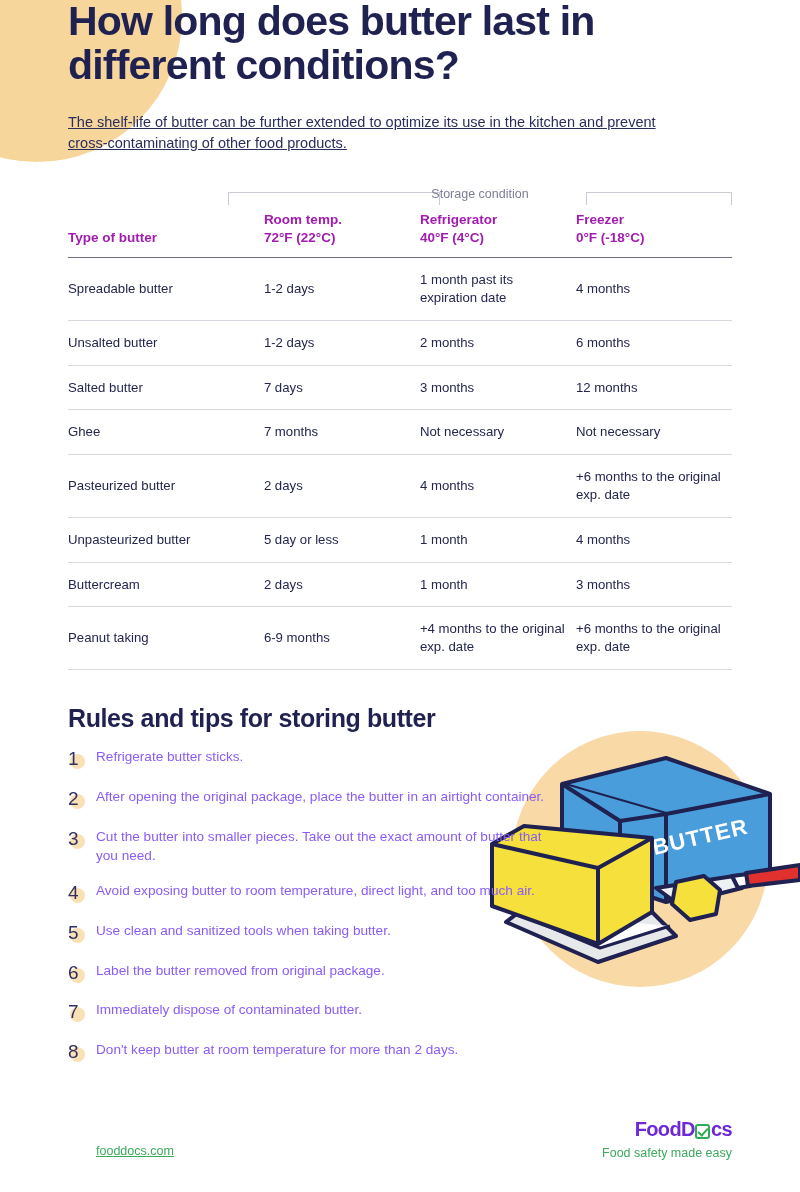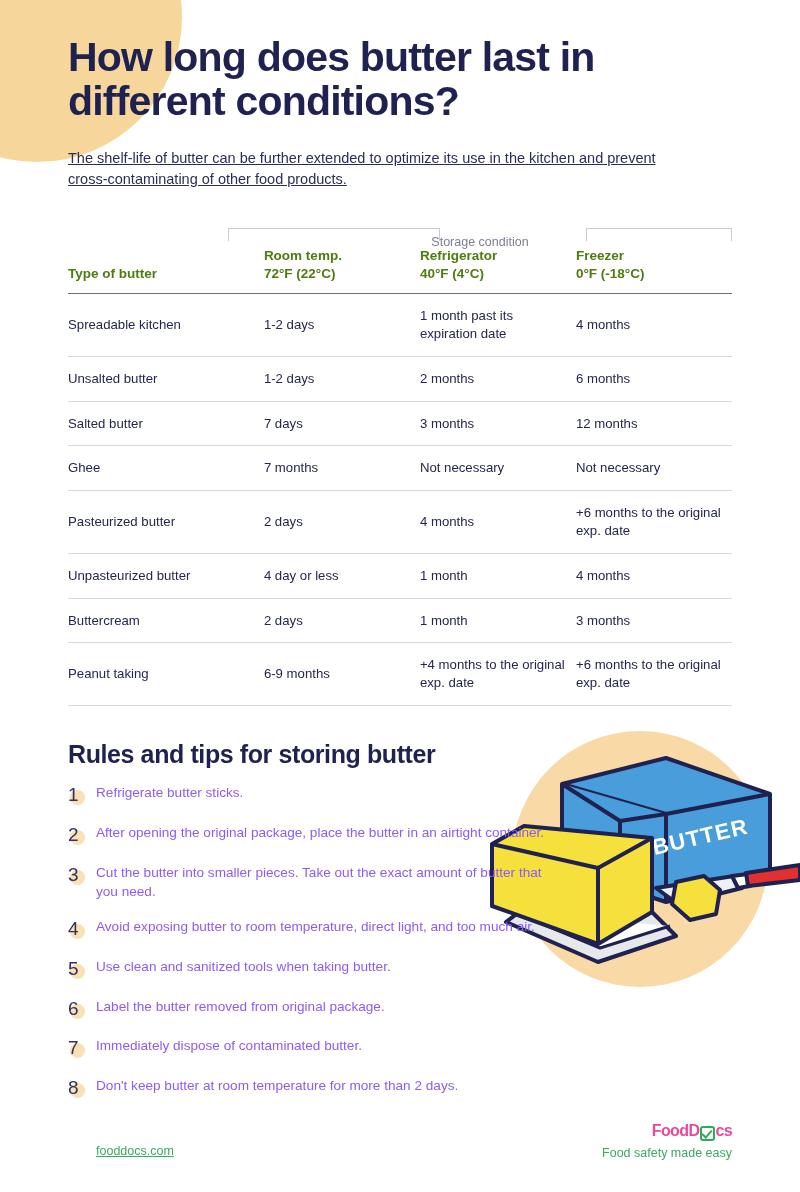--- a/index.html
+++ b/index.html
@@ -26,21 +26,21 @@
     z-index: 0;
   }
 
   .page {
     position: relative;
     z-index: 2;
     padding: 0 68px;
   }
 
   
-  .header { padding-top: 36px; }
+  .header { }
 
   .title {
     font-size: 41px;
     line-height: 1.07;
     font-weight: 700;
     letter-spacing: -0.8px;
     color: #1f2151;
     max-width: 670px;
   }
 
@@ -67,39 +67,39 @@
     bottom: 0;
     height: 13px;
     border: 1px solid #c9cad6;
     border-bottom: none;
   }
   .storage-bracket .bar-left  { left: 0;  right: 58%; }
   .storage-bracket .bar-right { left: 71%; right: 0; }
   .storage-bracket .bracket-label {
     position: absolute;
     left: 0; right: 0;
-    top: 16px;
+    top: 4px;
     text-align: center;
     font-size: 12.5px;
     color: #7b7d95;
     background: transparent;
   }
 
   table {
     width: 100%;
     border-collapse: collapse;
     table-layout: fixed;
   }
 
   thead th {
     text-align: left;
     vertical-align: bottom;
     font-size: 13.5px;
     font-weight: 700;
-    color: #4d7c0f;
+    color: #a21caf;
     line-height: 1.35;
     padding: 6px 6px 10px 0;
   }
   thead tr { border-bottom: 1.6px solid #6d6f86; }
 
   col.c-type { width: 29.5%; }
   col.c-room { width: 23.5%; }
   col.c-fridge { width: 23.5%; }
   col.c-freezer { width: 23.5%; }
 
@@ -181,23 +181,23 @@
     font-size: 12.5px;
     color: #3aaa5c;
     padding-bottom: 2px;
     margin-left: 28px;
   }
   .brand { text-align: right; }
   .brand-logo {
     display: flex;
     align-items: center;
     justify-content: flex-end;
-    font-size: 16px;
+    font-size: 20px;
     font-weight: 700;
-    color: #ec4899;
+    color: #6d28d9;
     letter-spacing: -0.6px;
     line-height: 1;
   }
   .logo-check {
     display: inline-block;
     width: 15px;
     height: 15px;
     border: 2.6px solid #2eab55;
     border-radius: 3px;
     position: relative;
@@ -262,21 +262,21 @@
             <span>40°F (4°C)</span>
           </th>
           <th>
             <span>Freezer</span><br>
             <span>0°F (-18°C)</span>
           </th>
         </tr>
       </thead>
       <tbody>
         <tr>
-          <td>Spreadable kitchen</td>
+          <td>Spreadable butter</td>
           <td>1-2 days</td>
           <td>1 month past its expiration date</td>
           <td>4 months</td>
         </tr>
         <tr>
           <td>Unsalted butter</td>
           <td>1-2 days</td>
           <td>2 months</td>
           <td>6 months</td>
         </tr>
@@ -293,21 +293,21 @@
           <td>Not necessary</td>
         </tr>
         <tr>
           <td>Pasteurized butter</td>
           <td>2 days</td>
           <td>4 months</td>
           <td>+6 months to the original exp. date</td>
         </tr>
         <tr>
           <td>Unpasteurized butter</td>
-          <td>4 day or less</td>
+          <td>5 day or less</td>
           <td>1 month</td>
           <td>4 months</td>
         </tr>
         <tr>
           <td>Buttercream</td>
           <td>2 days</td>
           <td>1 month</td>
           <td>3 months</td>
         </tr>
         <tr>

